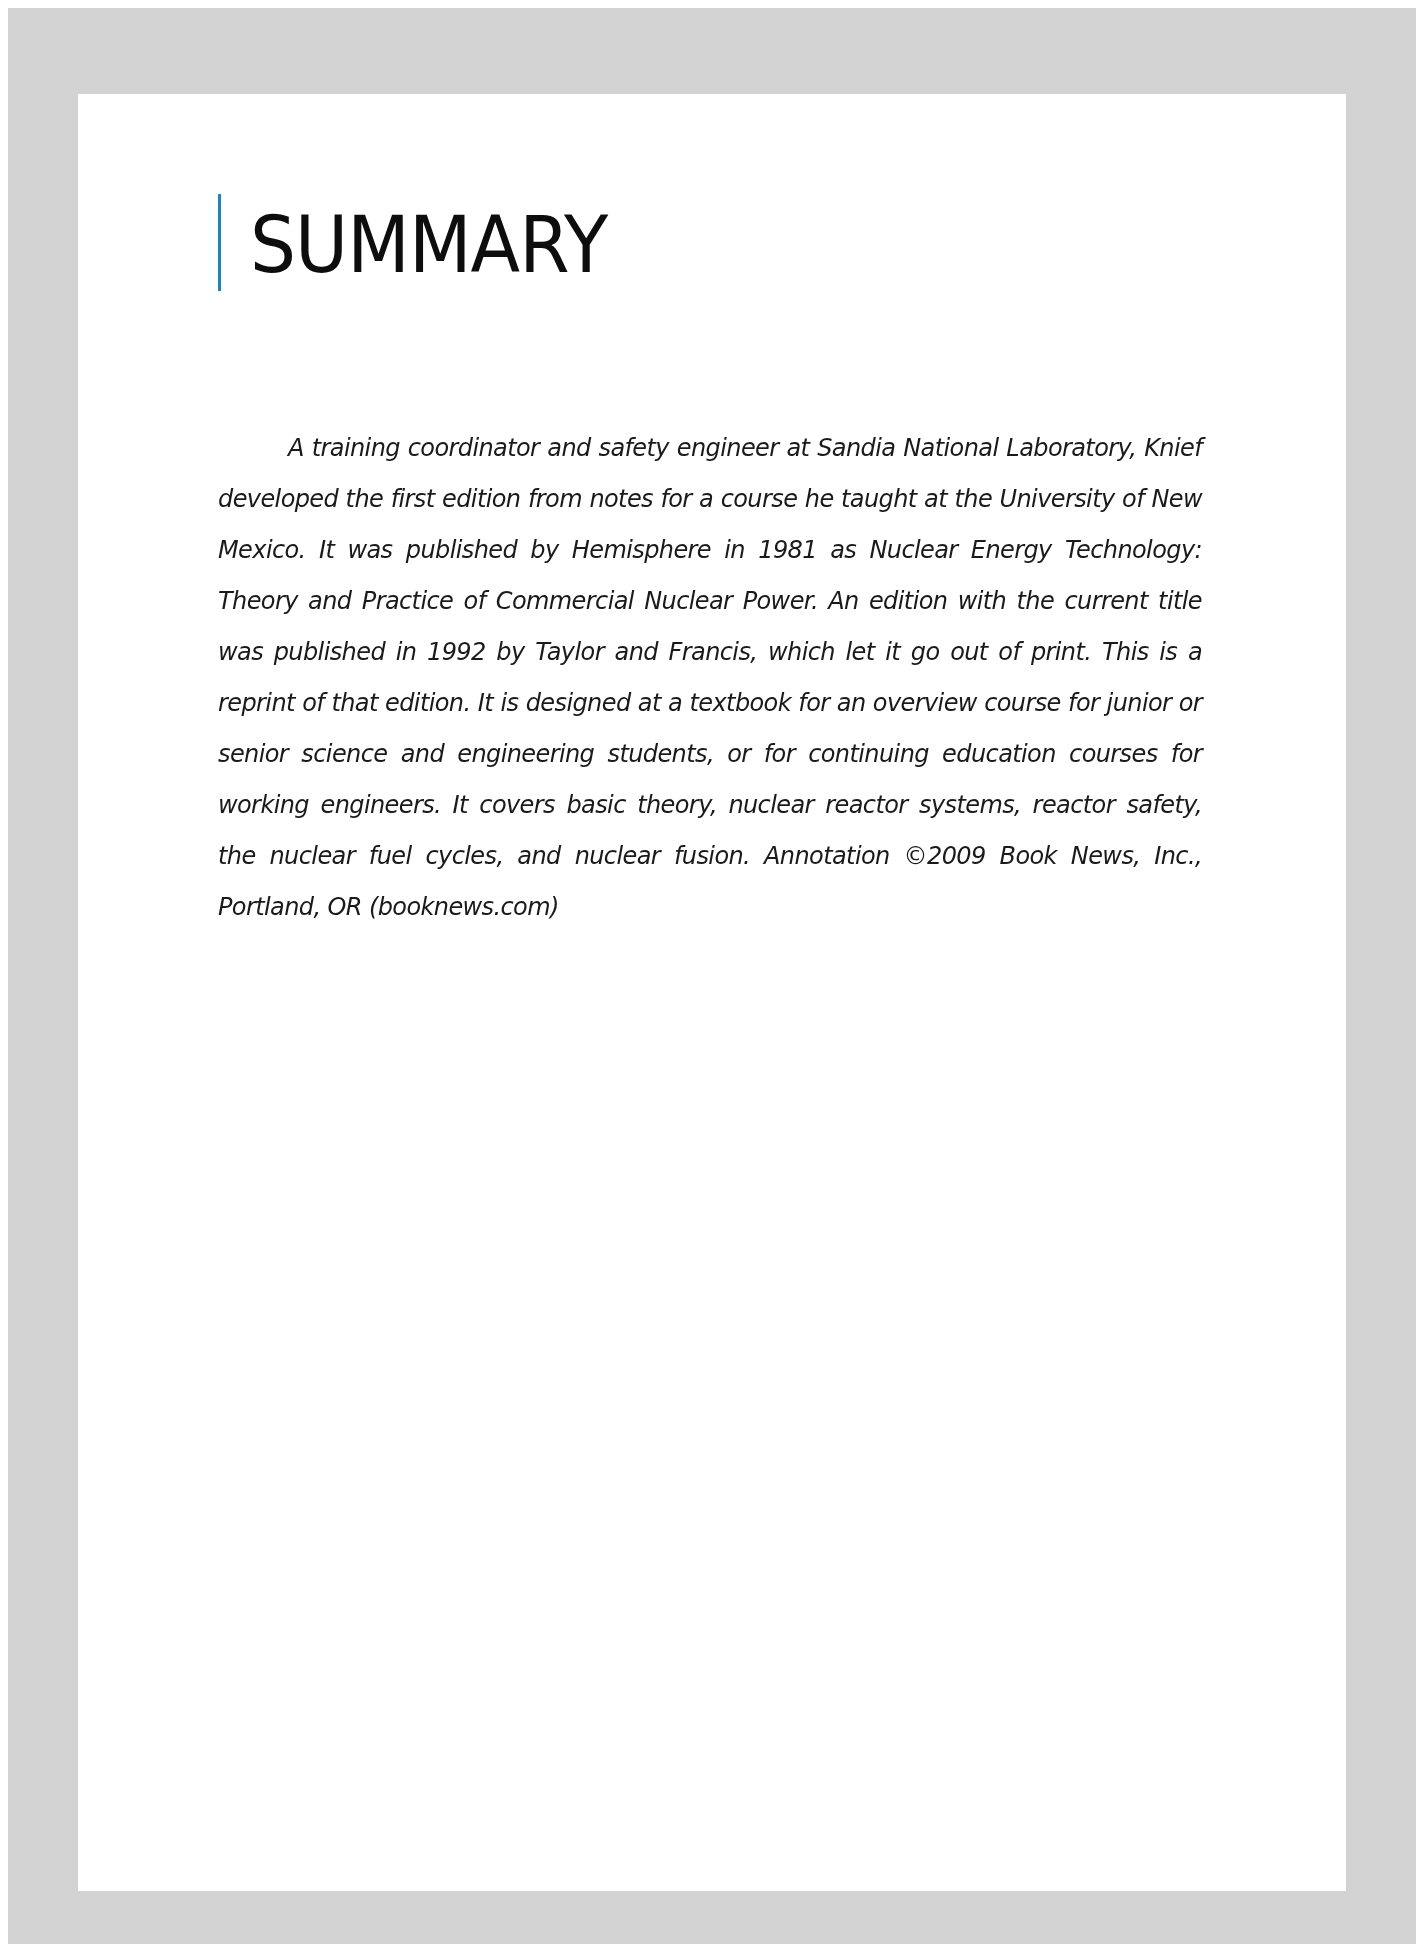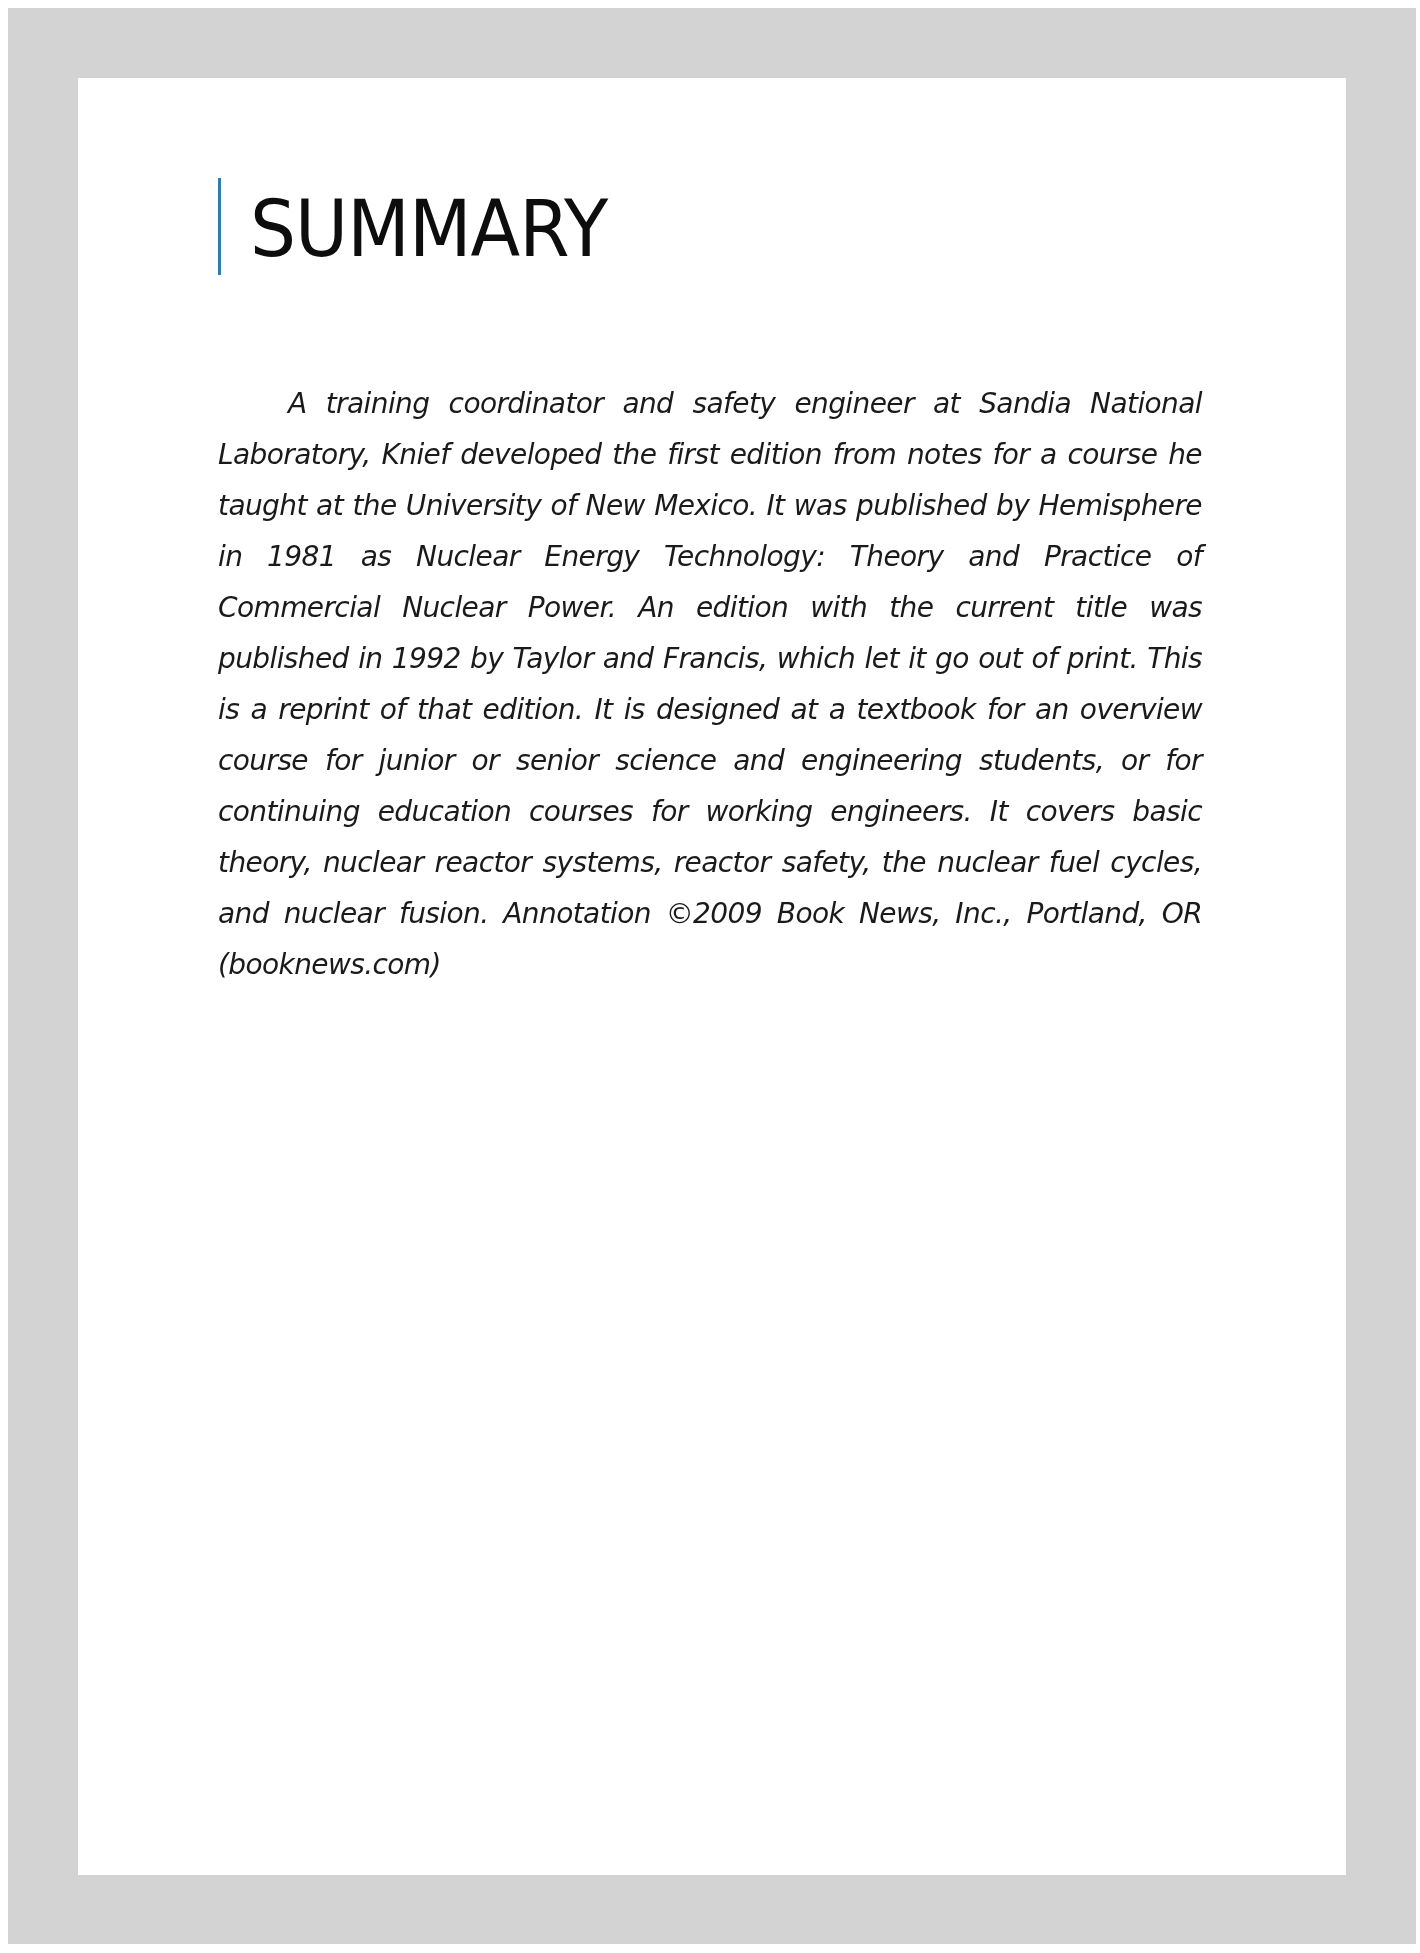--- a/index.html
+++ b/index.html
@@ -47,35 +47,35 @@
       line-height: 110px;
       letter-spacing: -1px;
       color: #0d0d0d;
       transform: scaleX(0.93);
       transform-origin: left top;
       -webkit-text-stroke: 0px;
     }
     .body-text {
       position: absolute;
       left: 140px;
-      top: 300px;
+      top: 329px;
       width: 984px;
       margin: 0;
       font-family: "DejaVu Sans", sans-serif;
       font-style: italic;
-      font-size: 28px;
+      font-size: 24px;
       line-height: 51px;
       color: #1a1a1a;
       text-align: justify;
       text-indent: 70px;
       letter-spacing: -0.6px;
     }
   </style>
 </head>
 <body>
 
 <div class="frame" style="background: rgb(211, 211, 211);">
-  <div class="page" style="background: rgb(255, 255, 255);">
+  <div class="page" style="background: rgb(255, 255, 255); margin-top: 16px;">
     <div class="accent-bar" id="accent-bar" style="background: rgb(46, 127, 176);"></div>
     <h1 class="title">SUMMARY</h1>
     <p class="body-text" style="color: rgb(26, 26, 26);">A training coordinator and safety engineer at Sandia National Laboratory, Knief developed the first edition from notes for a course he taught at the University of New Mexico. It was published by Hemisphere in 1981 as Nuclear Energy Technology: Theory and Practice of Commercial Nuclear Power. An edition with the current title was published in 1992 by Taylor and Francis, which let it go out of print. This is a reprint of that edition. It is designed at a textbook for an overview course for junior or senior science and engineering students, or for continuing education courses for working engineers. It covers basic theory, nuclear reactor systems, reactor safety, the nuclear fuel cycles, and nuclear fusion. Annotation ©2009 Book News, Inc., Portland, OR (booknews.com)</p>
   </div>
 </div>
 
 </body></html>

